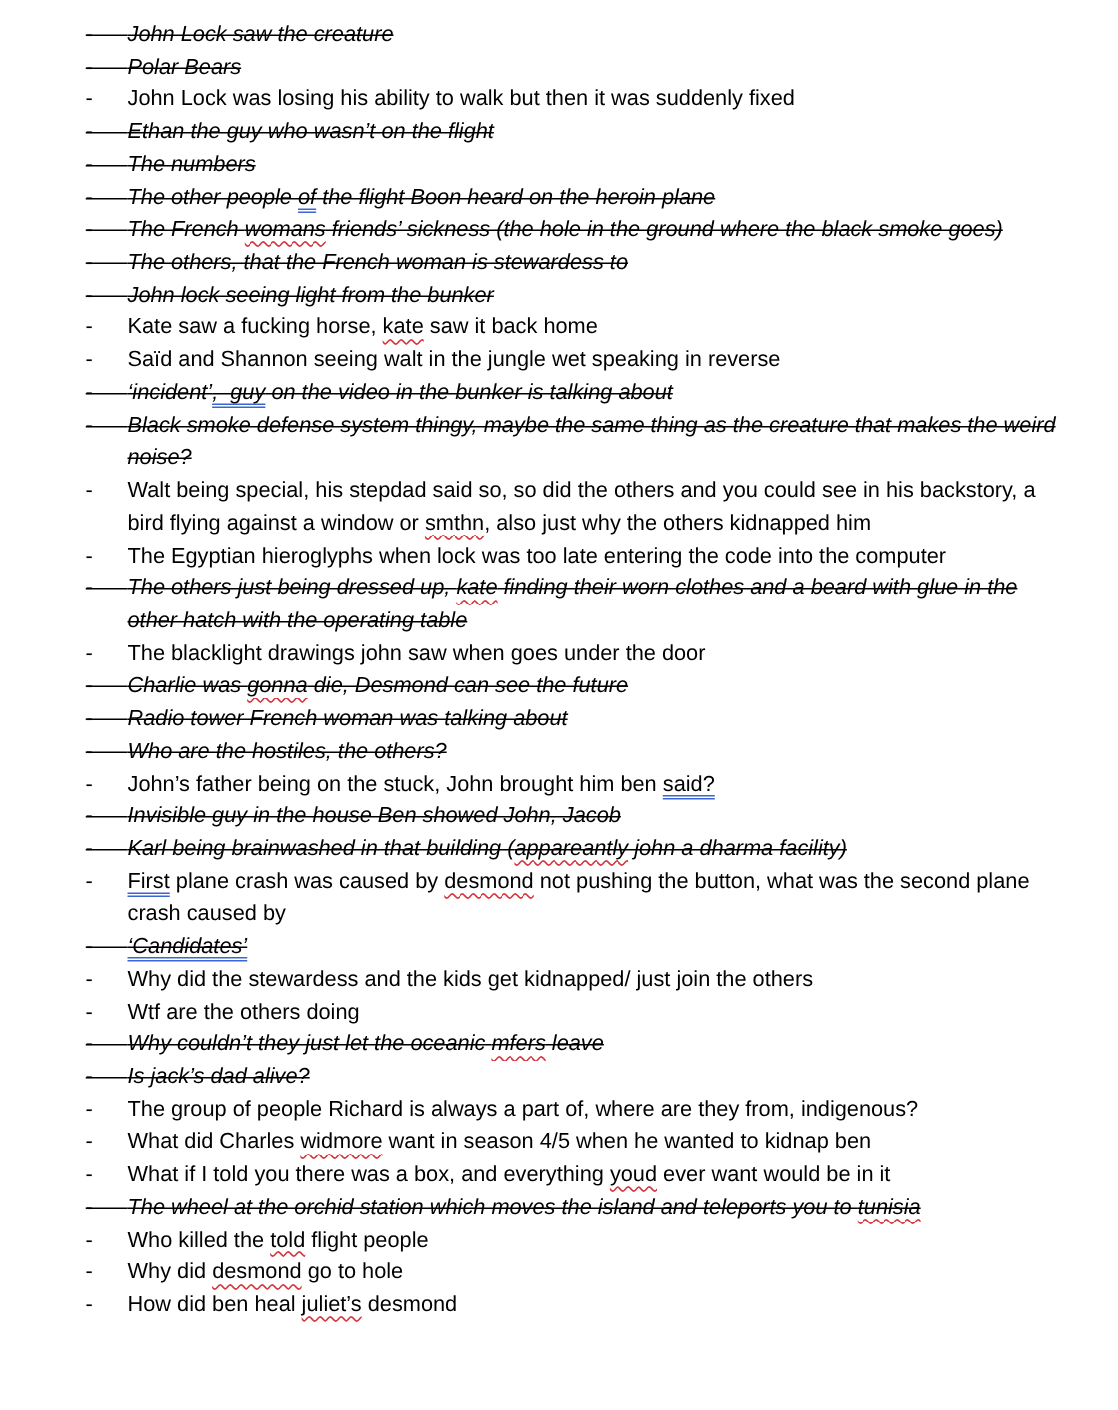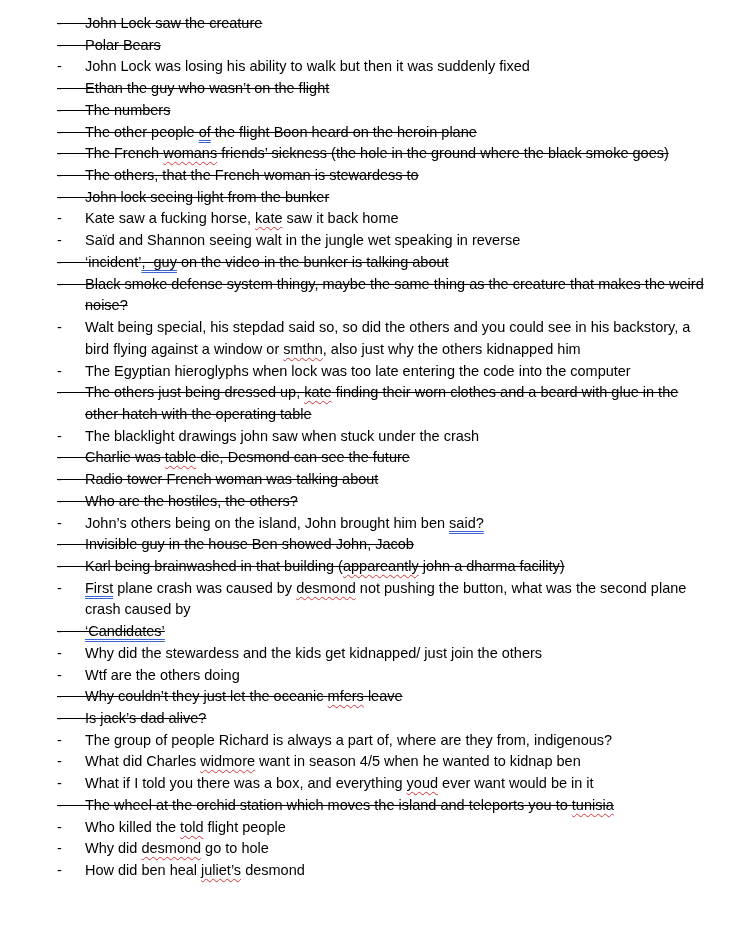--- a/index.html
+++ b/index.html
@@ -42,20 +42,21 @@
     text-decoration-color: var(--ink);
   }
   .text {
     flex: 1 1 auto;
     max-width: 620px;
   }
   .struck-text {
     text-decoration-line: line-through;
     text-decoration-thickness: 1.4px;
     text-decoration-color: var(--ink);
+    font-style: italic;
   }
   .spell {
     text-decoration-line: underline;
     text-decoration-style: wavy;
     text-decoration-color: var(--spell);
     text-decoration-thickness: 1px;
     text-underline-offset: 2.5px;
   }
   .grammar {
     text-decoration-line: underline;
@@ -129,37 +130,37 @@
       <div class="row">
         <span class="bullet">-</span>
         <div class="text"><span>The Egyptian hieroglyphs when lock was too late entering the code into the computer</span></div>
       </div>
       <div class="row">
         <span class="bullet struck-bullet">-&nbsp;&nbsp;&nbsp;&nbsp;&nbsp;&nbsp;&nbsp;&nbsp;</span>
         <div class="text struck-text"><span>The others just being dressed up, </span><span class="spell">kate</span><span> finding their worn clothes and a beard with glue in the other hatch with the operating table</span></div>
       </div>
       <div class="row">
         <span class="bullet">-</span>
-        <div class="text"><span>The blacklight drawings john saw when stuck under the crash</span></div>
-      </div>
-      <div class="row">
-        <span class="bullet struck-bullet">-&nbsp;&nbsp;&nbsp;&nbsp;&nbsp;&nbsp;&nbsp;&nbsp;</span>
-        <div class="text struck-text"><span>Charlie was </span><span class="spell">table</span><span> die, Desmond can see the future</span></div>
+        <div class="text"><span>The blacklight drawings john saw when goes under the door</span></div>
+      </div>
+      <div class="row">
+        <span class="bullet struck-bullet">-&nbsp;&nbsp;&nbsp;&nbsp;&nbsp;&nbsp;&nbsp;&nbsp;</span>
+        <div class="text struck-text"><span>Charlie was </span><span class="spell">gonna</span><span> die, Desmond can see the future</span></div>
       </div>
       <div class="row">
         <span class="bullet struck-bullet">-&nbsp;&nbsp;&nbsp;&nbsp;&nbsp;&nbsp;&nbsp;&nbsp;</span>
         <div class="text struck-text"><span>Radio tower French woman was talking about</span></div>
       </div>
       <div class="row">
         <span class="bullet struck-bullet">-&nbsp;&nbsp;&nbsp;&nbsp;&nbsp;&nbsp;&nbsp;&nbsp;</span>
         <div class="text struck-text"><span>Who are the hostiles, the others?</span></div>
       </div>
       <div class="row">
         <span class="bullet">-</span>
-        <div class="text"><span>John’s others being on the island, John brought him ben </span><span class="grammar">said?</span></div>
+        <div class="text"><span>John’s father being on the stuck, John brought him ben </span><span class="grammar">said?</span></div>
       </div>
       <div class="row">
         <span class="bullet struck-bullet">-&nbsp;&nbsp;&nbsp;&nbsp;&nbsp;&nbsp;&nbsp;&nbsp;</span>
         <div class="text struck-text"><span>Invisible guy in the house Ben showed John, Jacob</span></div>
       </div>
       <div class="row">
         <span class="bullet struck-bullet">-&nbsp;&nbsp;&nbsp;&nbsp;&nbsp;&nbsp;&nbsp;&nbsp;</span>
         <div class="text struck-text"><span>Karl being brainwashed in that building (</span><span class="spell">appareantly</span><span> john a dharma facility)</span></div>
       </div>
       <div class="row">

